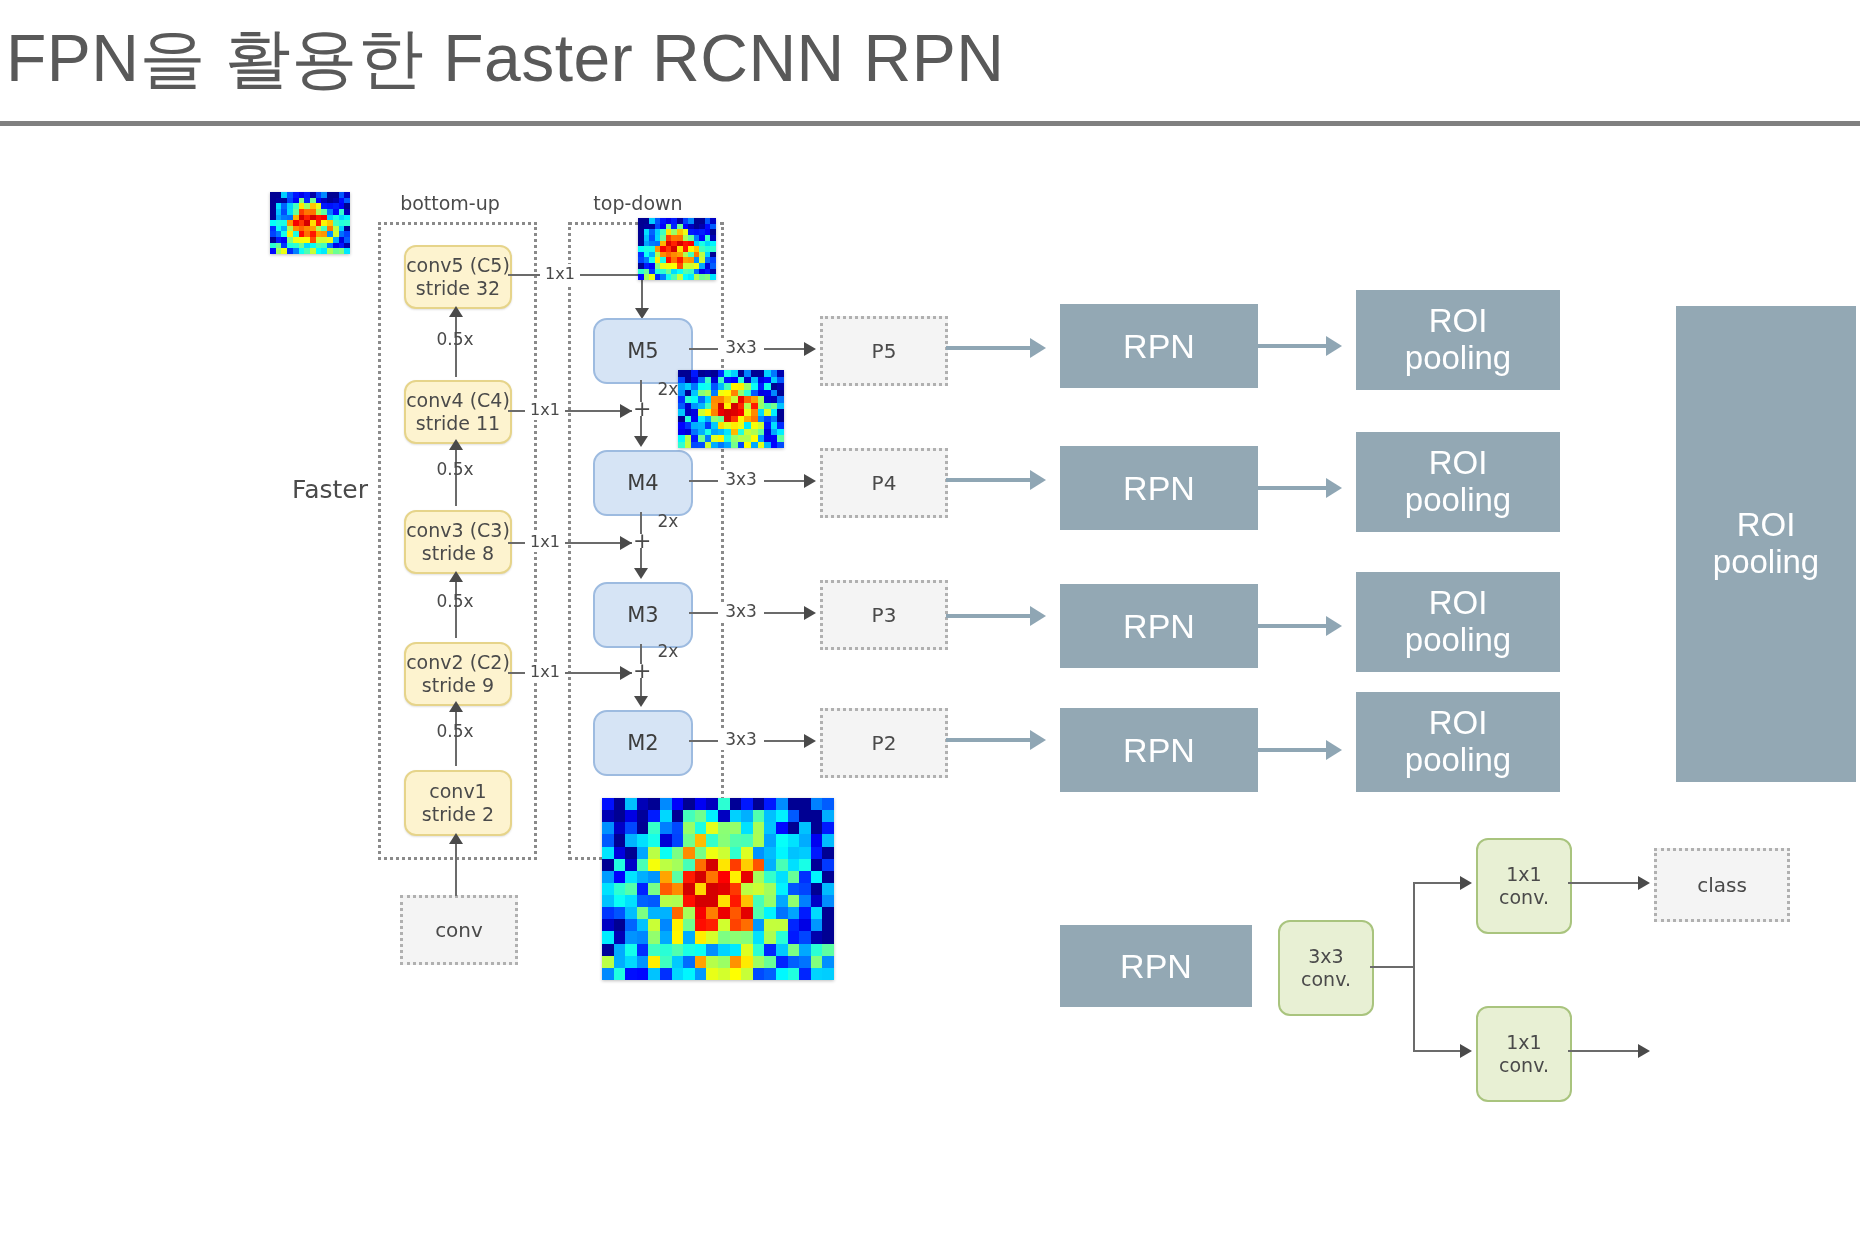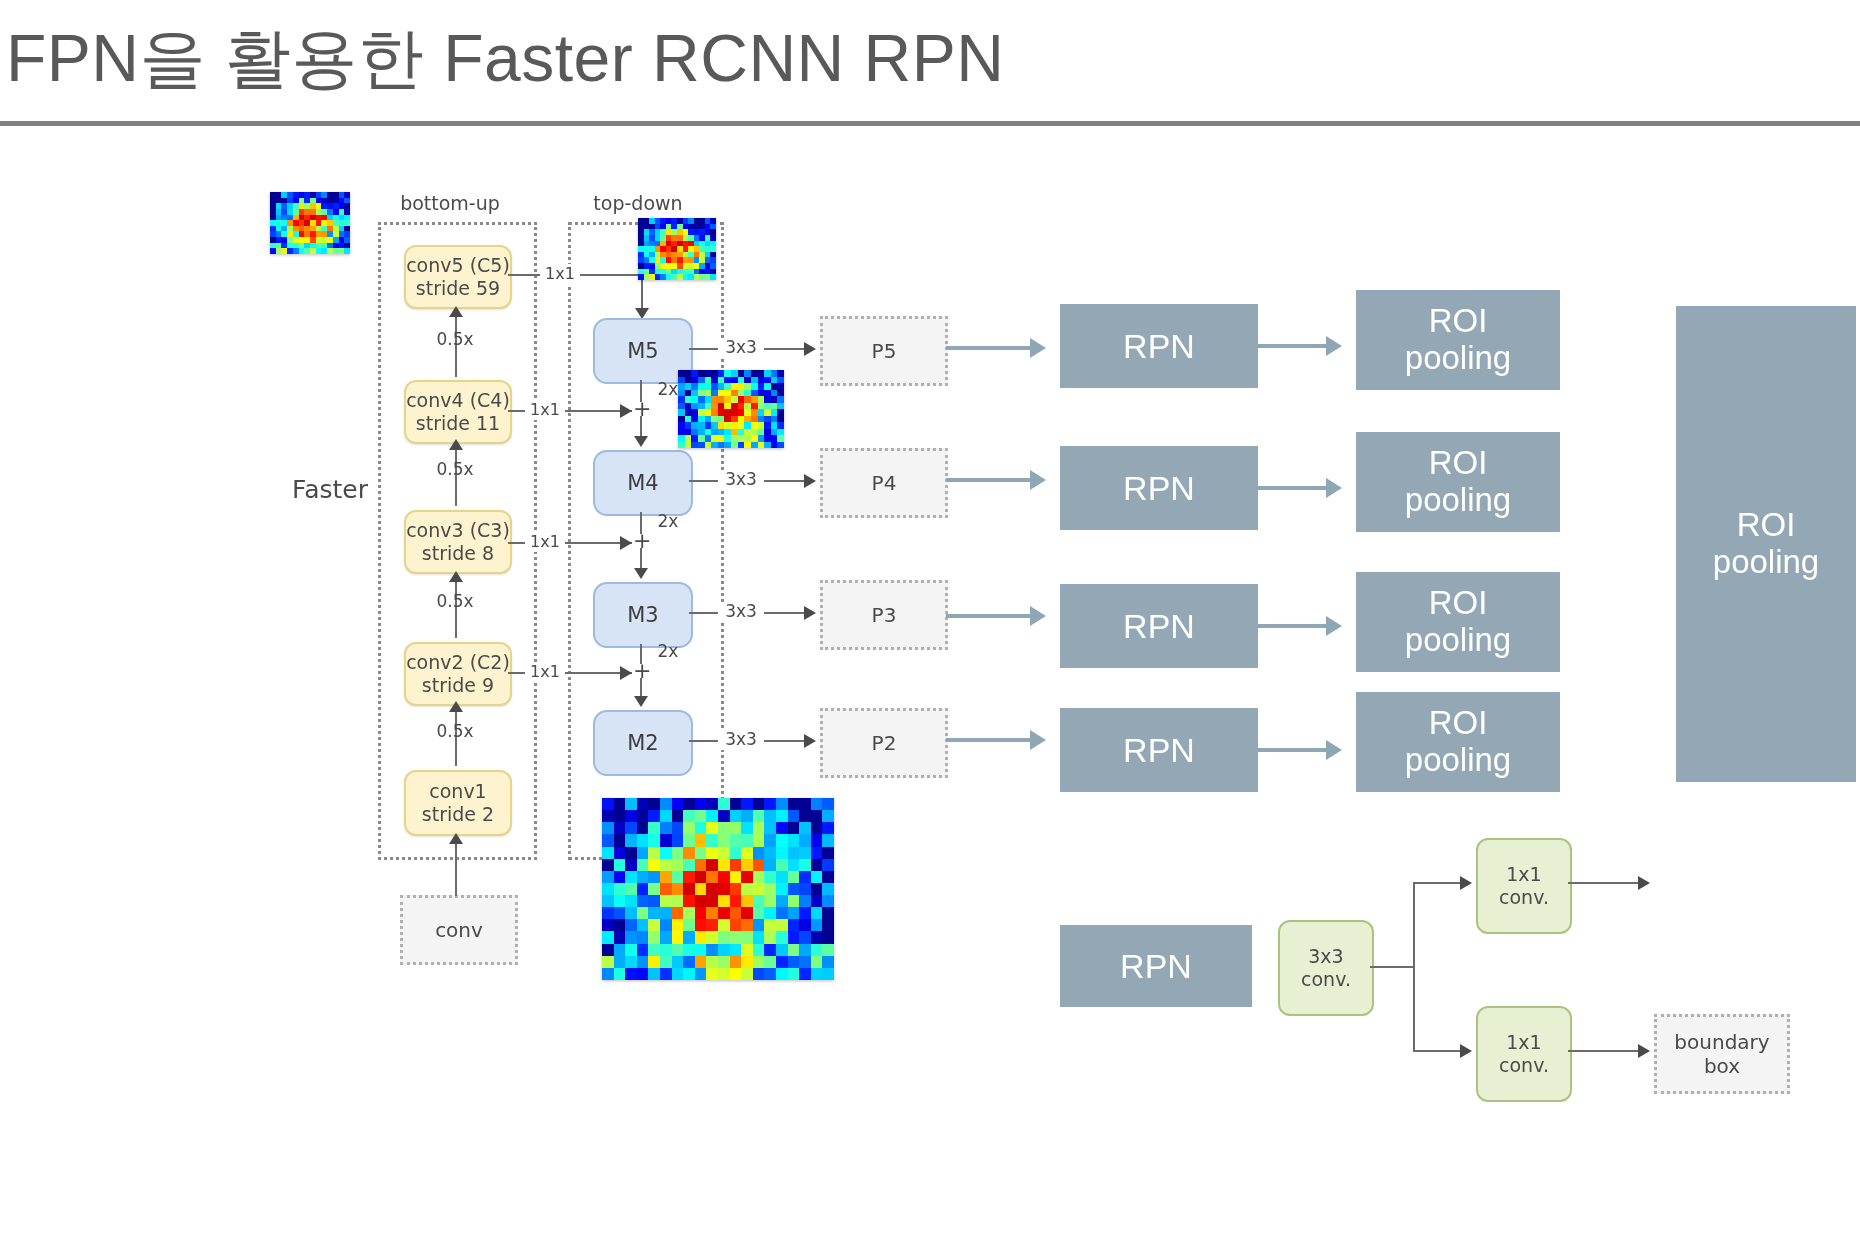--- a/index.html
+++ b/index.html
@@ -121,21 +121,21 @@
   <div class="abs dlabel" style="left:385px;top:62px;width:130px;height:24px;">bottom-up</div>
   <div class="abs dlabel" style="left:578px;top:62px;width:120px;height:24px;">top-down</div>
 
   <div class="abs frame" style="left:378px;top:92px;width:153px;height:632px;"></div>
   <div class="abs frame" style="left:568px;top:92px;width:150px;height:632px;"></div>
 
   <div class="abs dlabel" style="left:270px;top:345px;width:120px;height:30px;font-size:25px;">Faster</div>
 
   <div class="abs ybox" style="left:404px;top:115px;width:104px;height:60px;">
     <span>conv5 (C5)</span>
-    <span>stride 59</span>
+    <span>stride 32</span>
   </div>
 
   <div class="abs ybox" style="left:404px;top:250px;width:104px;height:60px;">
     <span>conv4 (C4)</span>
     <span>stride 11</span>
   </div>
 
   <div class="abs ybox" style="left:404px;top:380px;width:104px;height:60px;">
     <span>conv3 (C3)</span>
     <span>stride 8</span>
@@ -323,27 +323,26 @@
     <span>1x1</span>
     <span>conv.</span>
   </div>
   <div class="abs gbox" style="left:1476px;top:876px;width:92px;height:92px;">
     <span>1x1</span>
     <span>conv.</span>
   </div>
 
   <div class="abs hline" style="left:1568px;top:752px;width:72px;"></div>
   <div class="abs arrow-r" style="left:1638px;top:746px;"></div>
+  <div class="abs pbox" style="left:1654px;top:718px;width:130px;height:68px;">
+    <span>class</span>
+  </div>
 
   <div class="abs hline" style="left:1568px;top:920px;width:72px;"></div>
   <div class="abs arrow-r" style="left:1638px;top:914px;"></div>
-  <div class="abs pbox" style="left:1654px;top:884px;width:130px;height:74px;flex-direction:column;">
-    <span>boundary</span>
-    <span>box</span>
-  </div>
 
   <div class="abs heat" id="heat-small-topleft" style="left: 270px; top: 62px; width: 80px; height: 62px; grid-template-columns: repeat(14, 1fr); grid-template-rows: repeat(11, 1fr);">
       <div style="background: rgb(0, 0, 147);"></div>
       <div style="background: rgb(0, 0, 147);"></div>
       <div style="background: rgb(0, 205, 255);"></div>
       <div style="background: rgb(0, 85, 255);"></div>
       <div style="background: rgb(0, 18, 255);"></div>
       <div style="background: rgb(0, 0, 235);"></div>
       <div style="background: rgb(0, 25, 255);"></div>
       <div style="background: rgb(0, 0, 166);"></div>

